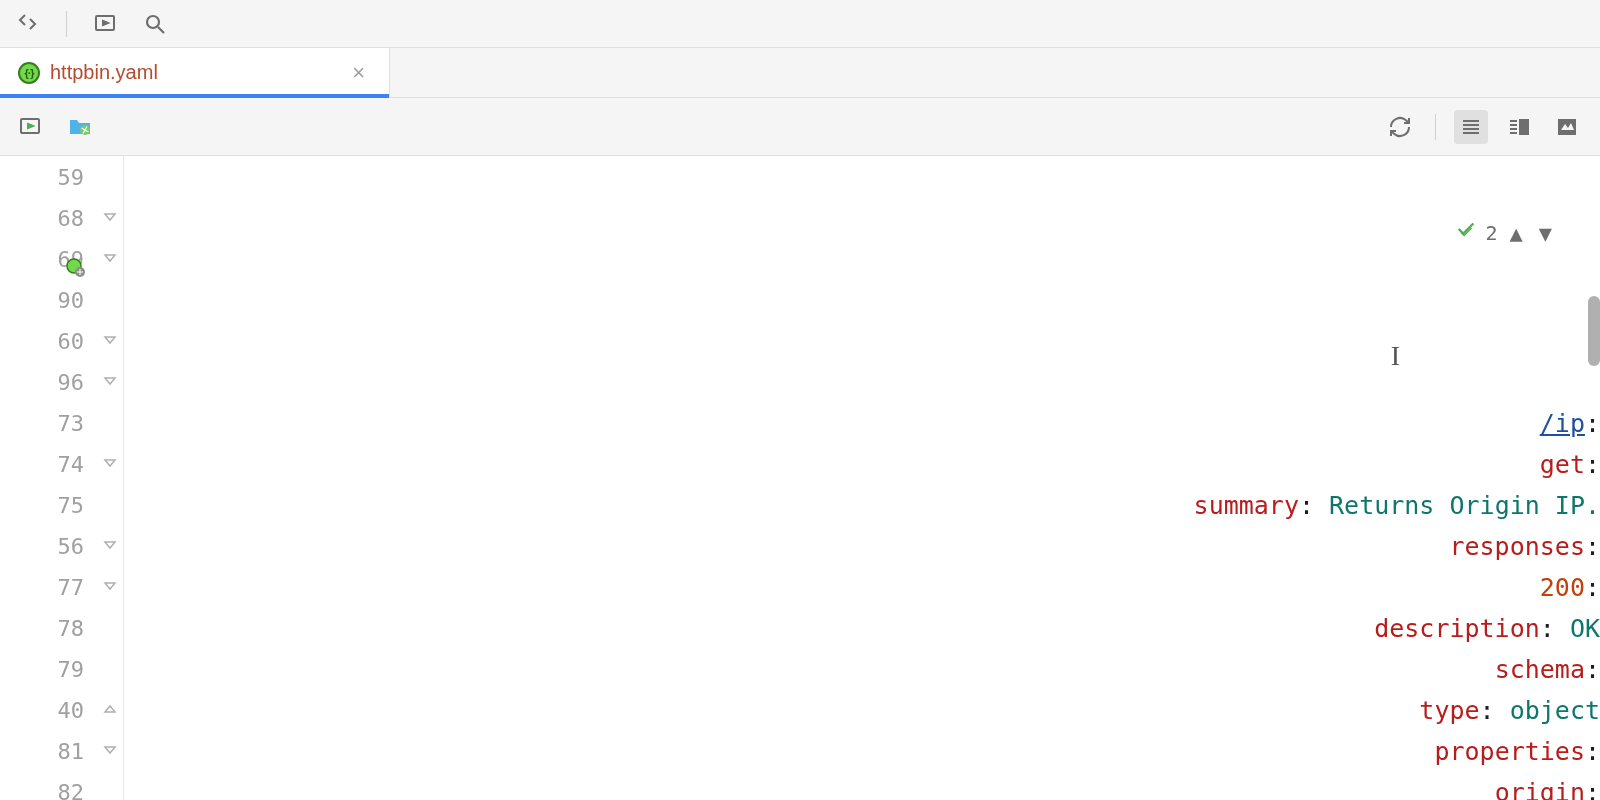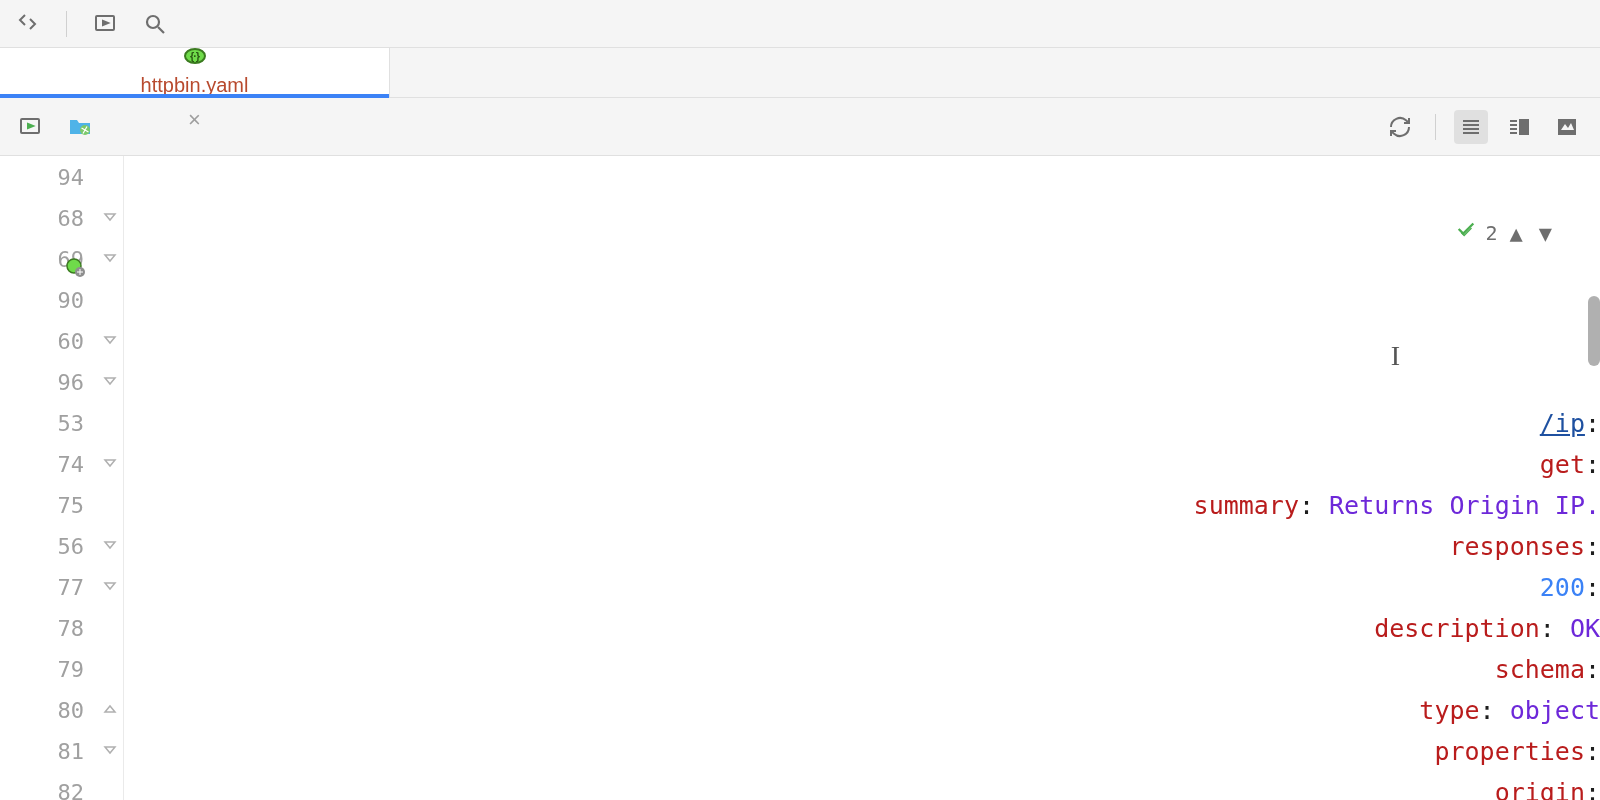--- a/index.html
+++ b/index.html
@@ -3,21 +3,21 @@
 <meta charset="utf-8">
 <style>
   * { box-sizing: border-box; }
   html, body { margin: 0; padding: 0; width: 1600px; height: 800px; overflow: hidden; font-family: -apple-system, BlinkMacSystemFont, "Segoe UI", sans-serif; background: #fff; }
   .top-toolbar { height: 48px; background: #f5f5f5; border-bottom: 1px solid #e0e0e0; display: flex; align-items: center; padding: 0 14px; gap: 22px; }
   .top-toolbar .sep { width: 1px; height: 26px; background: #d0d0d0; margin: 0 2px; }
   .icon-btn { width: 28px; height: 28px; display: flex; align-items: center; justify-content: center; cursor: pointer; color: #6e6e6e; }
   .icon-btn svg { display: block; }
 
   .tab-bar { height: 50px; background: #f5f5f5; border-bottom: 1px solid #e0e0e0; display: flex; align-items: stretch; }
-  .tab { display: flex; align-items: center; padding: 0 18px; background: #fff; border-right: 1px solid #e0e0e0; gap: 10px; position: relative; min-width: 390px; flex-direction: column; }
+  .tab { display: flex; align-items: center; padding: 0 18px; background: #fff; border-right: 1px solid #e0e0e0; gap: 10px; position: relative; min-width: 390px; }
   .tab::after { content: ""; position: absolute; left: 0; right: 0; bottom: -1px; height: 4px; background: #3b82f6; }
   .tab-icon { width: 22px; height: 22px; border-radius: 50%; background: #6fdb4a; border: 2px solid #3a7a1f; display: flex; align-items: center; justify-content: center; font-size: 12px; color: #2a5a14; font-weight: bold; }
   .tab-icon::before { content: "{·}"; font-size: 11px; letter-spacing: -1px; }
   .tab-label { color: #b84a2e; font-size: 20px; flex: 1; }
   .tab-close { color: #9e9e9e; font-size: 22px; cursor: pointer; padding: 0 6px; }
 
   .editor-toolbar { height: 58px; background: #f5f5f5; border-bottom: 1px solid #e0e0e0; display: flex; align-items: center; padding: 0 16px; }
   .editor-toolbar .left { display: flex; gap: 22px; }
   .editor-toolbar .right { margin-left: auto; display: flex; gap: 14px; align-items: center; }
   .right .sep { width: 1px; height: 26px; background: #d0d0d0; margin: 0 4px; }
@@ -29,22 +29,22 @@
   .gutter-line { height: 41px; line-height: 41px; font-size: 22px; color: #a0a0a0; font-family: "Menlo","Consolas",monospace; position: relative; }
   .gutter-mark { position: absolute; left: 66px; top: 50%; transform: translateY(-50%); width: 20px; height: 20px; }
 
   .fold-col { width: 28px; background: #fff; border-right: 1px solid #eaeaea; padding-top: 1px; position: relative; }
   .fold-mark { position: absolute; left: 6px; width: 16px; height: 16px; }
   .fold-mark svg { display: block; }
 
   .code { flex: 1; font-family: "Menlo","Consolas",monospace; font-size: 25px; line-height: 41px; padding-top: 1px; padding-left: 8px; white-space: pre; color: #1e1e1e; position: relative; overflow: hidden; }
   .tok-key { color: #b91c1c; }
   .tok-path { color: #1e50a0; text-decoration: underline; }
-  .tok-num { color: #3b82f6; }
-  .tok-val { color: #6d28d9; }
+  .tok-num { color: #c2410c; }
+  .tok-val { color: #0f766e; }
   .tok-punc { color: #1e1e1e; }
 
   .inspection-badge { position: absolute; top: 16px; right: 44px; display: flex; align-items: center; gap: 8px; color: #6e6e6e; font-size: 20px; }
   .inspection-badge .tick { color: #4caf50; }
   .inspection-badge .arrow { color: #6e6e6e; cursor: pointer; padding: 0 4px; font-size: 22px; }
 
   .ibeam-cursor { position: absolute; top: 179px; right: 200px; font-size: 28px; color: #555; pointer-events: none; font-family: serif; }
 
   .scroll-indicator { position: absolute; right: 0; top: 140px; width: 12px; height: 70px; background: #b0b0b0; border-radius: 6px; }
 
@@ -126,38 +126,38 @@
       <svg width="22" height="22" viewBox="0 0 22 22">
           <rect x="2" y="3" width="18" height="16" fill="currentColor"></rect>
           <polygon points="5,14 9,8 12,12 15,7 18,14" fill="#f5f5f5"></polygon>
         </svg>
     </div>
   </div>
 </div>
 
 <div class="editor-area">
   <div class="gutter" id="gutter">
-      <div class="gutter-line">94</div>
+      <div class="gutter-line">59</div>
       <div class="gutter-line">68</div>
       <div class="gutter-line">69<span class="gutter-mark"><svg width="20" height="20" viewBox="0 0 20 20">
             <circle cx="8" cy="8" r="7" fill="#6fdb4a" stroke="#3a7a1f" stroke-width="1.5"></circle>
             <circle cx="14" cy="14" r="5" fill="#8e8e8e"></circle>
             <path d="M14 11v6M11 14h6" stroke="#fff" stroke-width="1"></path>
           </svg></span></div>
       <div class="gutter-line">90</div>
       <div class="gutter-line">60</div>
       <div class="gutter-line">96</div>
-      <div class="gutter-line">53</div>
+      <div class="gutter-line">73</div>
       <div class="gutter-line">74</div>
       <div class="gutter-line">75</div>
       <div class="gutter-line">56</div>
       <div class="gutter-line">77</div>
       <div class="gutter-line">78</div>
       <div class="gutter-line">79</div>
-      <div class="gutter-line">80</div>
+      <div class="gutter-line">40</div>
       <div class="gutter-line">81</div>
       <div class="gutter-line">82</div>
     </div>
   <div class="fold-col" id="foldcol">
       <div class="fold-mark" style="top: 53px;">
         <svg width="16" height="16" viewBox="0 0 16 16">
           <path d="M3 5 L8 11 L13 5 Z" fill="none" stroke="#b0b0b0" stroke-width="1.5"></path>
         </svg>
       </div>
       <div class="fold-mark" style="top: 94px;">

